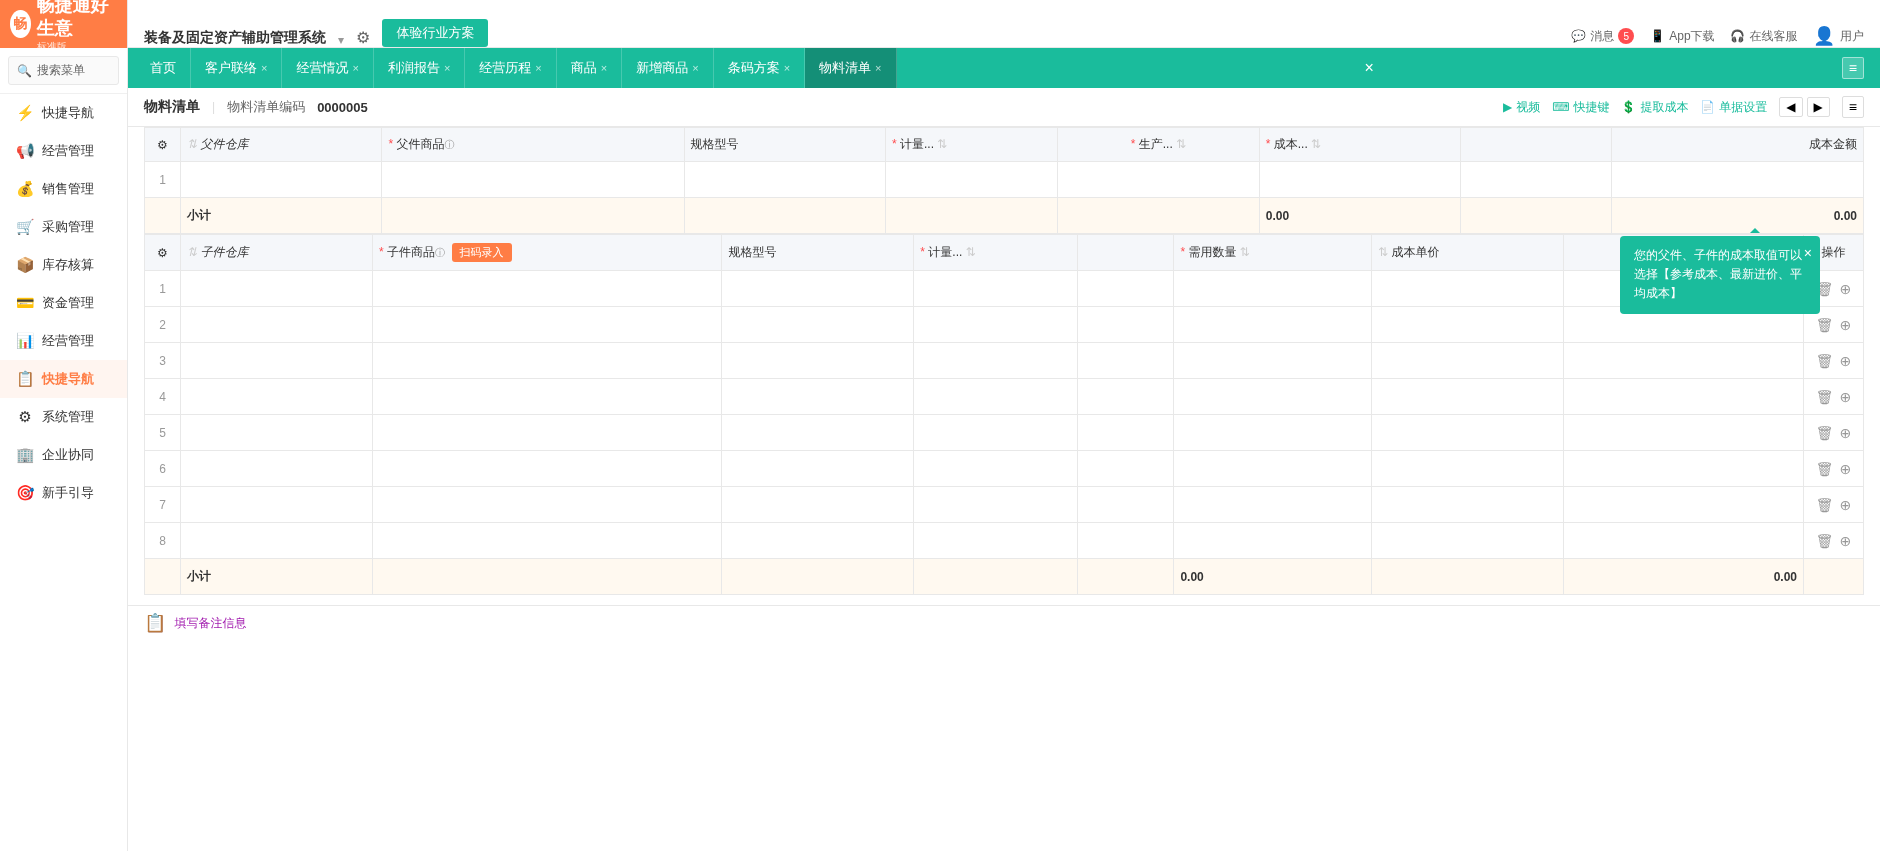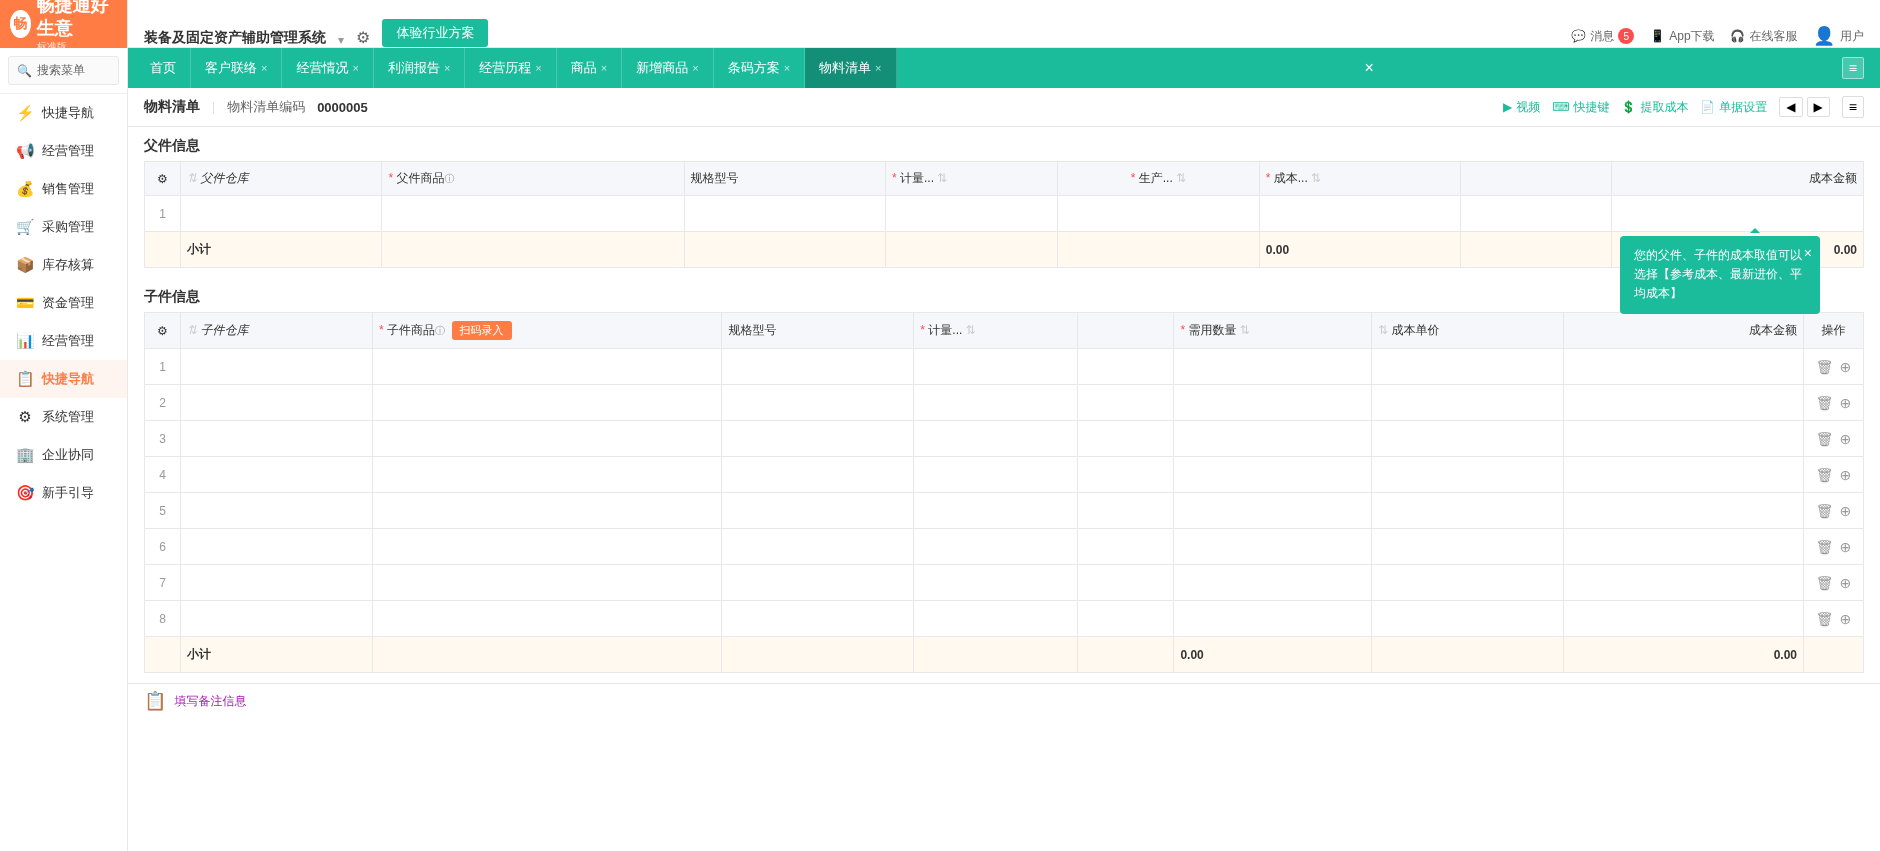--- a/index.html
+++ b/index.html
@@ -428,21 +428,20 @@
           <span>单据设置</span>
         </div>
         <div class="header-nav-arrows">
           <button class="arrow-btn">◀</button>
           <button class="arrow-btn">▶</button>
         </div>
         <button class="icon-menu-btn">≡</button>
       </div>
     </div>
 
-    <div class="section-title">父件信息</div>
     <div class="table-wrap">
       <table>
         <thead>
           <tr>
             <th class="th-gear">
               <span>⚙</span>
             </th>
             <th class="th-warehouse">
               <span style="color:#ccc;">⇅</span>
               <span>父件仓库</span>
@@ -487,21 +486,20 @@
             <td></td>
             <td></td>
             <td style="font-weight:bold;">0.00</td>
             <td></td>
             <td class="cost-amount-col">0.00</td>
           </tr>
         </tbody>
       </table>
     </div>
 
-    <div class="section-title" style="margin-top:10px;">子件信息</div>
     <div class="table-wrap">
       <table>
         <thead>
           <tr>
             <th class="th-gear">
               <span>⚙</span>
             </th>
             <th class="th-warehouse">
               <span style="color:#ccc;">⇅</span>
               <span>子件仓库</span>

